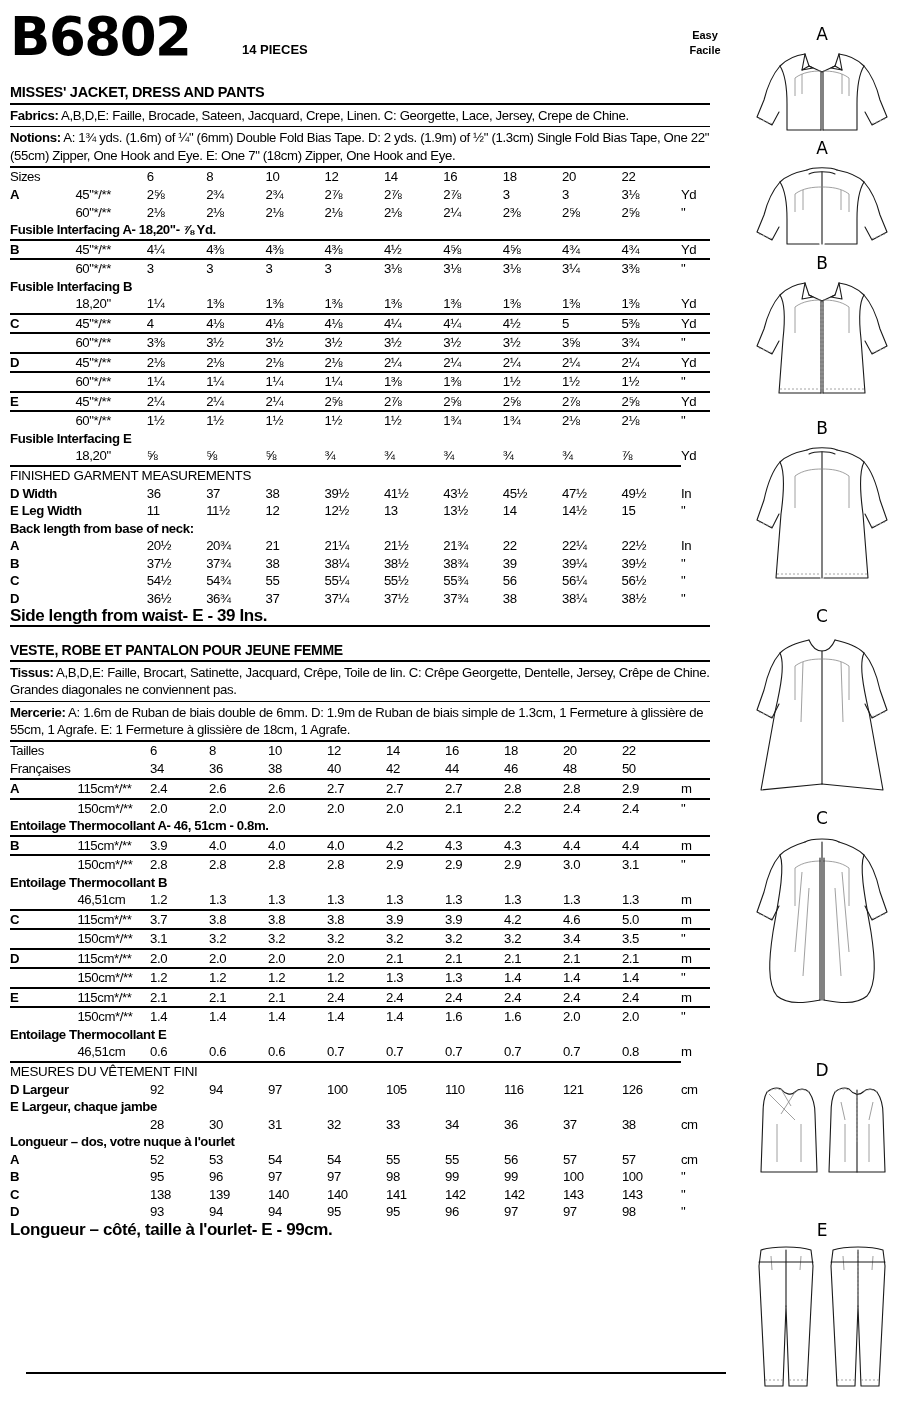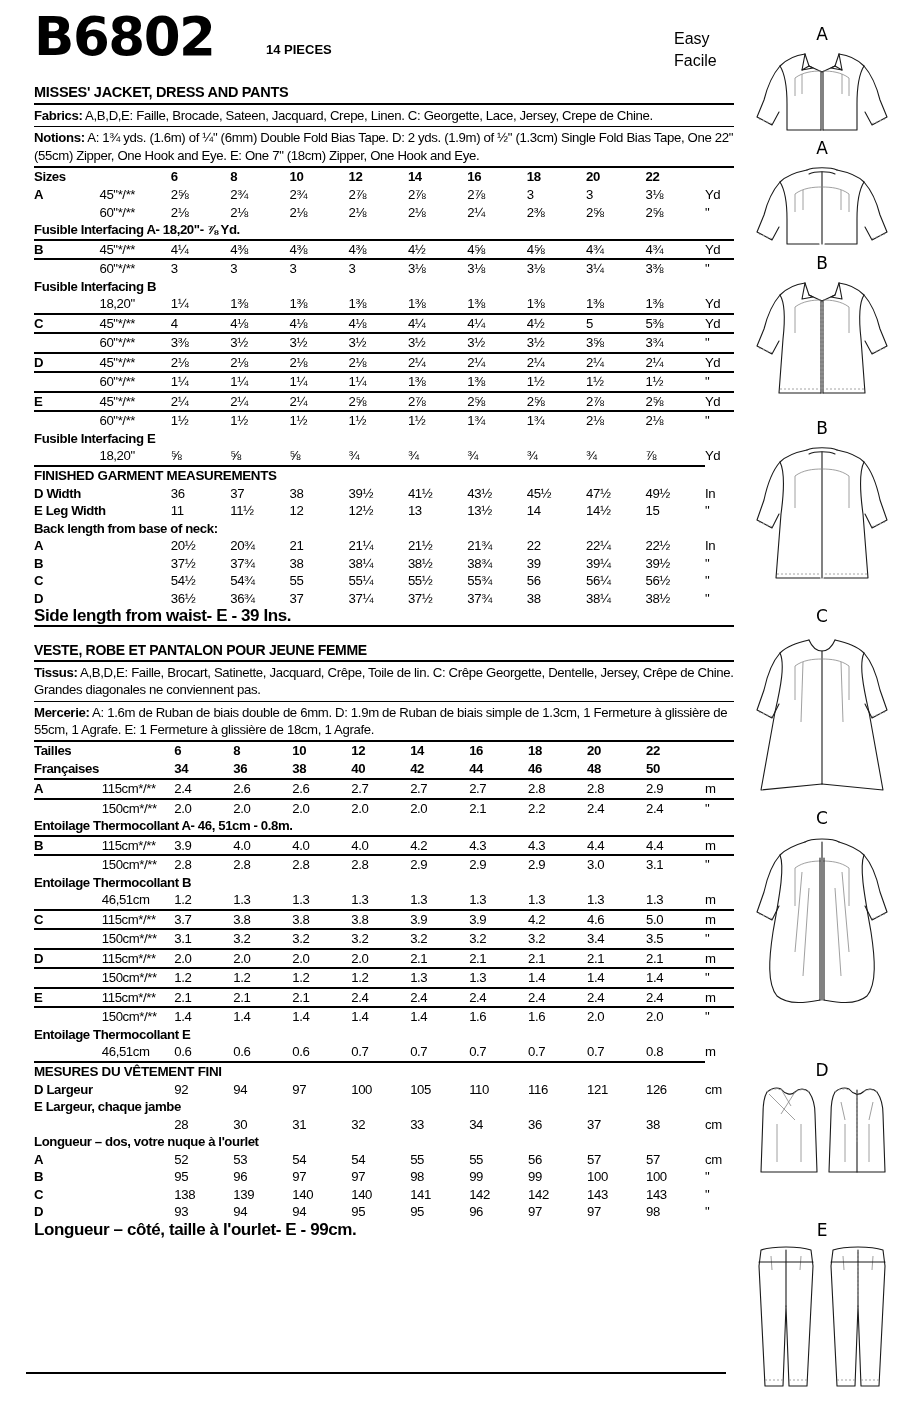--- a/index.html
+++ b/index.html
@@ -5,35 +5,35 @@
   * { box-sizing: border-box; }
   html, body { margin:0; padding:0; background:#ffffff; }
   body {
     width:904px; height:1413px;
     font-family:"Liberation Sans", sans-serif;
     color:#000; position:relative; overflow:hidden;
   }
   .page { position:relative; width:904px; height:1413px; }
 
   
-  .leftcol { position:absolute; left:34px; top:0; width:700px; }
+  .leftcol { position:absolute; left:10px; top:0; width:700px; }
 
   .hdr-row { position:relative; height:72px; }
   .pattern-no {
     position:absolute; left:0; top:10px;
     font-size:53px; font-weight:bold; letter-spacing:-1.5px;
     line-height:1; font-family:"DejaVu Sans", sans-serif;
   }
   .pieces {
     position:absolute; left:232px; top:42px;
     font-size:13px; font-weight:600; letter-spacing:0px;
   }
   .diff {
     position:absolute; left:640px; top:28px; width:110px;
-    text-align:left; font-size:16px; font-weight:normal; line-height:1.35;
+    text-align:center; font-size:11px; font-weight:bold; line-height:1.35;
   }
   .diff div { white-space:nowrap; }
 
   .garment-title {
     font-size:14.5px; font-weight:bold; letter-spacing:-0.3px;
     margin:12px 0 3px 0;
   }
   .rule        { border-top:2px solid #000; }
   .rule-thin   { border-top:1px solid #000; }
 
@@ -47,21 +47,21 @@
   table.spec {
     width:700px; border-collapse:collapse; font-size:13.2px;
     letter-spacing:-0.4px;
   }
   table.spec td, table.spec th { padding:0; vertical-align:baseline; }
   .c-lbl  { width:68px;  font-weight:bold; text-align:left; }
   .c-wid  { width:74px;  text-align:left; }
   .c-sz   { width:62px;  text-align:left; }
   .c-unit { width:30px;  text-align:left; }
   tr.r td { height:17.5px; line-height:17.5px; }
-  tr.r-hd td { height:18px; line-height:18px; font-weight:bold; }
+  tr.r-hd td { height:18px; line-height:18px; font-weight:normal; }
   .sub-hd { font-weight:bold; }
   .topline td { border-top:2px solid #000; }
 
   .sec-title { font-weight:bold; font-size:13.4px; letter-spacing:-0.3px; }
   .fr-title  { font-weight:bold; font-size:14px; letter-spacing:-0.3px; padding:15px 0 2px; }
 
   .note-line {
     font-size:17px; font-weight:bold; letter-spacing:-0.4px;
     line-height:17.5px;
   }

